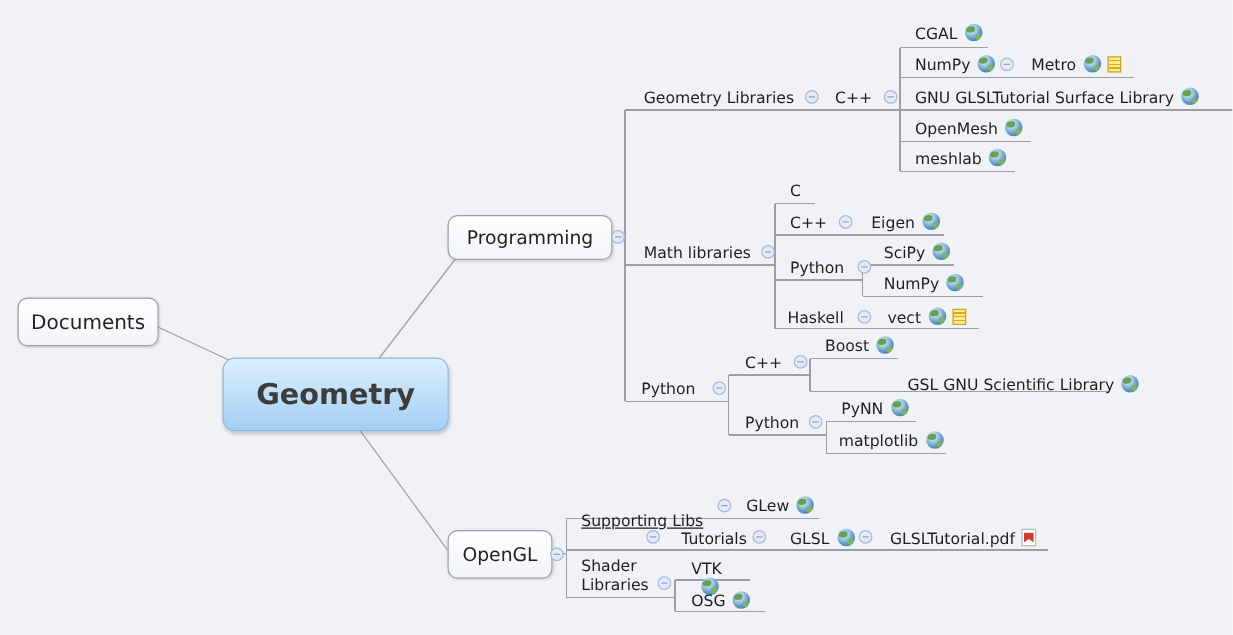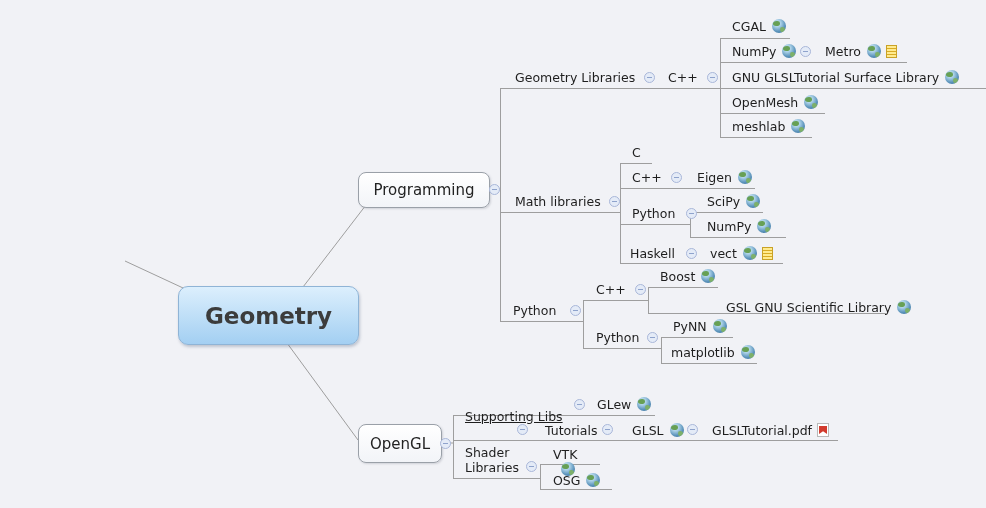--- a/index.html
+++ b/index.html
@@ -110,20 +110,23 @@
 
     <line x1="453" y1="415" x2="655" y2="415"></line>
     <line x1="453" y1="440" x2="838" y2="440"></line>
     <line x1="540" y1="464" x2="600" y2="464"></line>
     <line x1="453" y1="478" x2="540" y2="478"></line>
     <line x1="540" y1="489" x2="612" y2="489"></line>
     <line x1="453" y1="415" x2="453" y2="478"></line>
     <line x1="540" y1="464" x2="540" y2="489"></line>
   </svg>
 
+  <div class="bubble" style="left:14px; top:238px; width:111px; height:37px; font-size:16px;">
+    <span>Documents</span>
+  </div>
 
   <div class="bubble root" style="left:178px; top:286px; width:179px; height:57px; font-size:23px;">
     <span>Geometry</span>
   </div>
 
   <div class="bubble" style="left:358px; top:172px; width:130px; height:34px; font-size:15px;">
     <span>Programming</span>
   </div>
 
   <div class="bubble" style="left:358px; top:424px; width:82px; height:37px; font-size:15px;">

